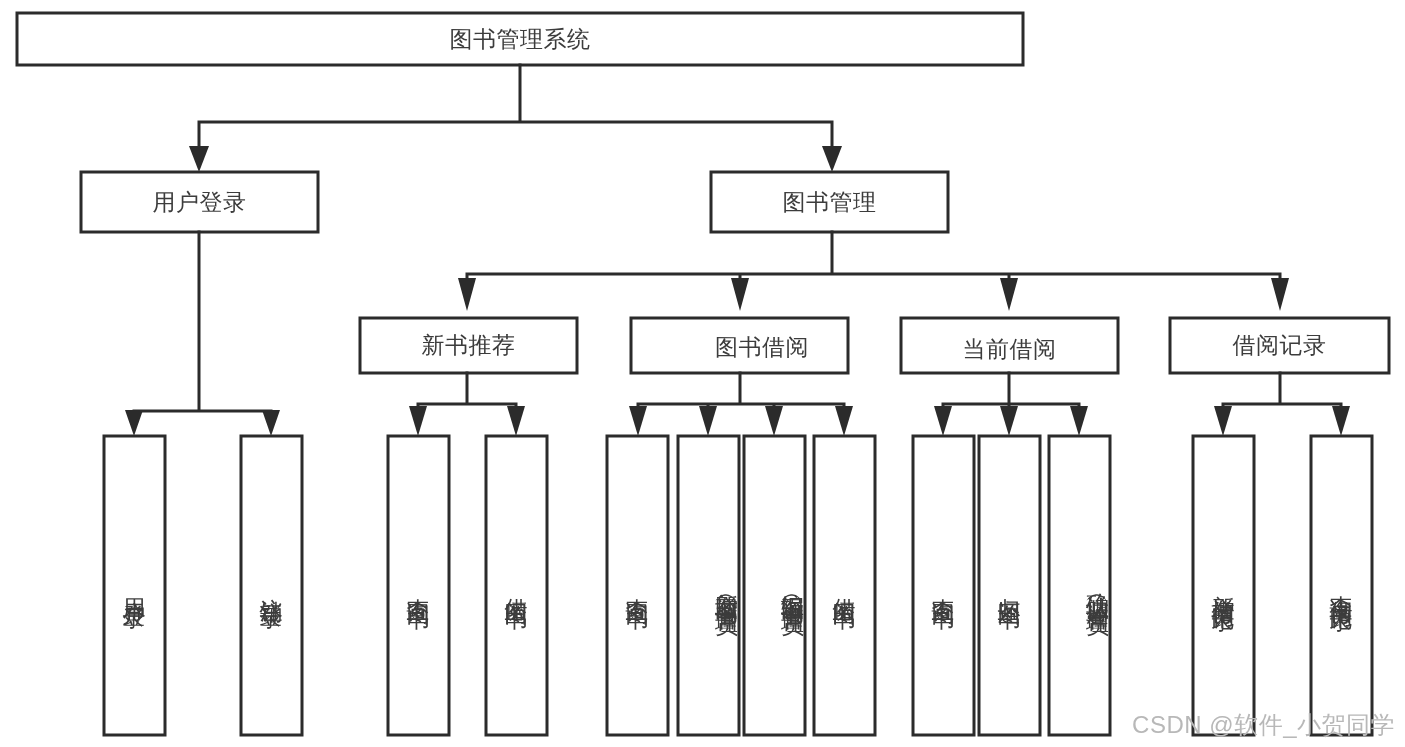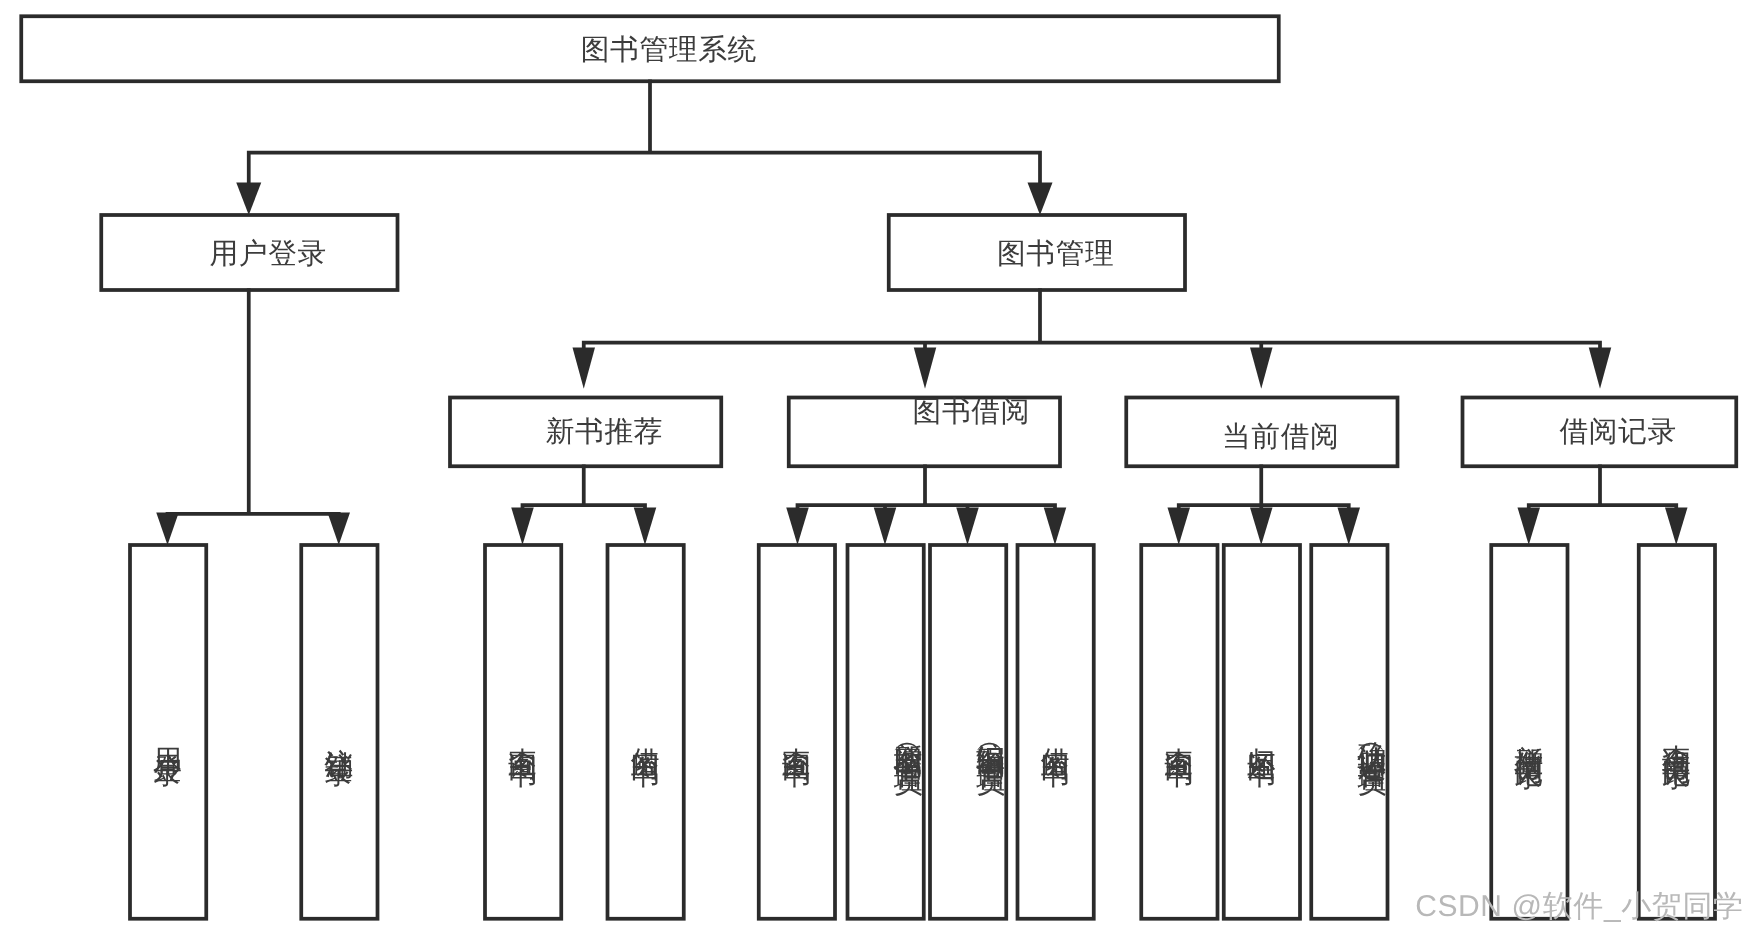--- a/index.html
+++ b/index.html
@@ -47,21 +47,20 @@
     justify-content: center;
     color: #3c3c3c;
     font-family: "Liberation Sans", "DejaVu Sans", sans-serif;
     pointer-events: none;
     box-sizing: border-box;
   }
   .node-label.horizontal {
     font-size: 23px;
     letter-spacing: 0.5px;
     white-space: nowrap;
-    margin-left: 15px;
   }
   .node-label.vertical {
     writing-mode: vertical-rl;
     text-orientation: upright;
     font-size: 23px;
     letter-spacing: 3px;
     align-items: flex-start;
     justify-content: center;
     padding-top: 6px;
     line-height: 1.05;
@@ -149,21 +148,21 @@
     <rect class="node-rect" x="1193" y="436" width="61" height="299"></rect>
     <rect class="node-rect" x="1311" y="436" width="61" height="299"></rect>
   </svg>
 
   <div class="node-label horizontal" style="left:17px; top:13px; width:1006px; height:52px;">图书管理系统</div>
 
   <div class="node-label horizontal" style="left:81px; top:172px; width:237px; height:60px;">用户登录</div>
   <div class="node-label horizontal" style="left:711px; top:172px; width:237px; height:60px;">图书管理</div>
 
   <div class="node-label horizontal" style="left:360px; top:318px; width:217px; height:55px;">新书推荐</div>
-  <div class="node-label horizontal" style="left:631px; top:302px; width:217px; height:55px;padding-left:45px;">图书借阅</div>
+  <div class="node-label horizontal" style="left:631px; top:320px; width:217px; height:55px;padding-left:45px;">图书借阅</div>
   <div class="node-label horizontal" style="left:901px; top:318px; width:217px; height:63px;">当前借阅</div>
   <div class="node-label horizontal" style="left:1170px; top:318px; width:219px; height:55px;">借阅记录</div>
 
   <div class="node-label vertical centered" style="left:104px; top:436px; width:61px; height:299px;">用户登录</div>
   <div class="node-label vertical centered" style="left:241px; top:436px; width:61px; height:299px;">注销登录</div>
 
   <div class="node-label vertical centered" style="left:388px; top:436px; width:61px; height:299px;">查询图书</div>
   <div class="node-label vertical centered" style="left:486px; top:436px; width:61px; height:299px;">借阅图书</div>
 
   <div class="node-label vertical centered" style="left:607px; top:436px; width:61px; height:299px;">查询图书</div>

